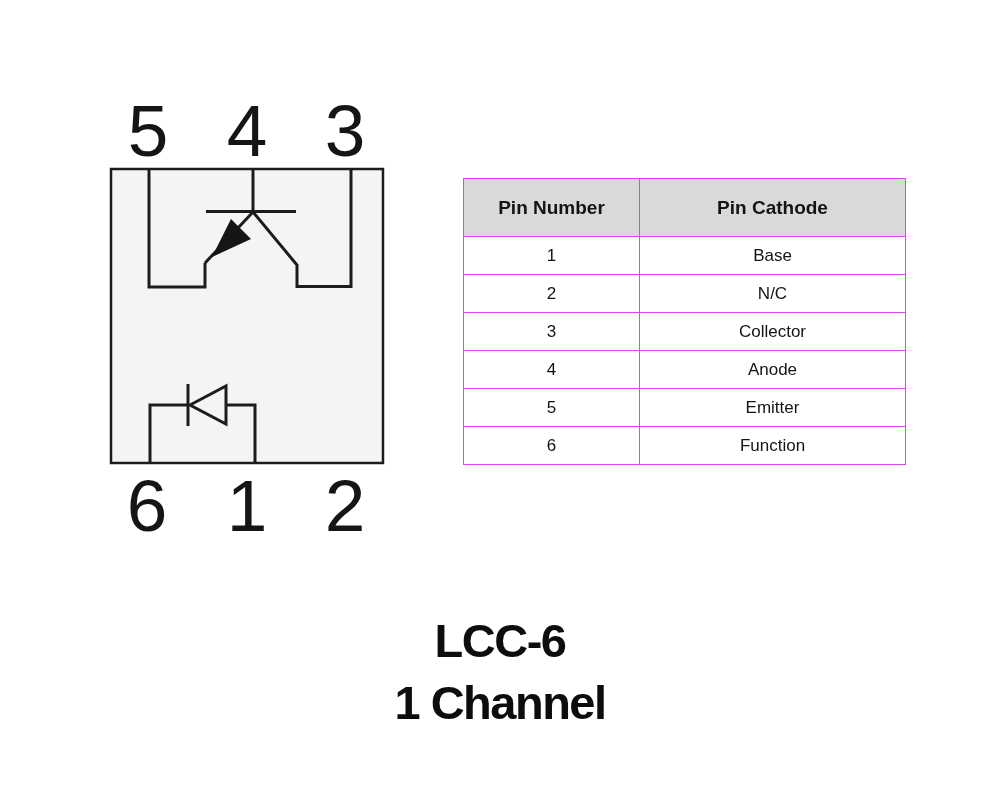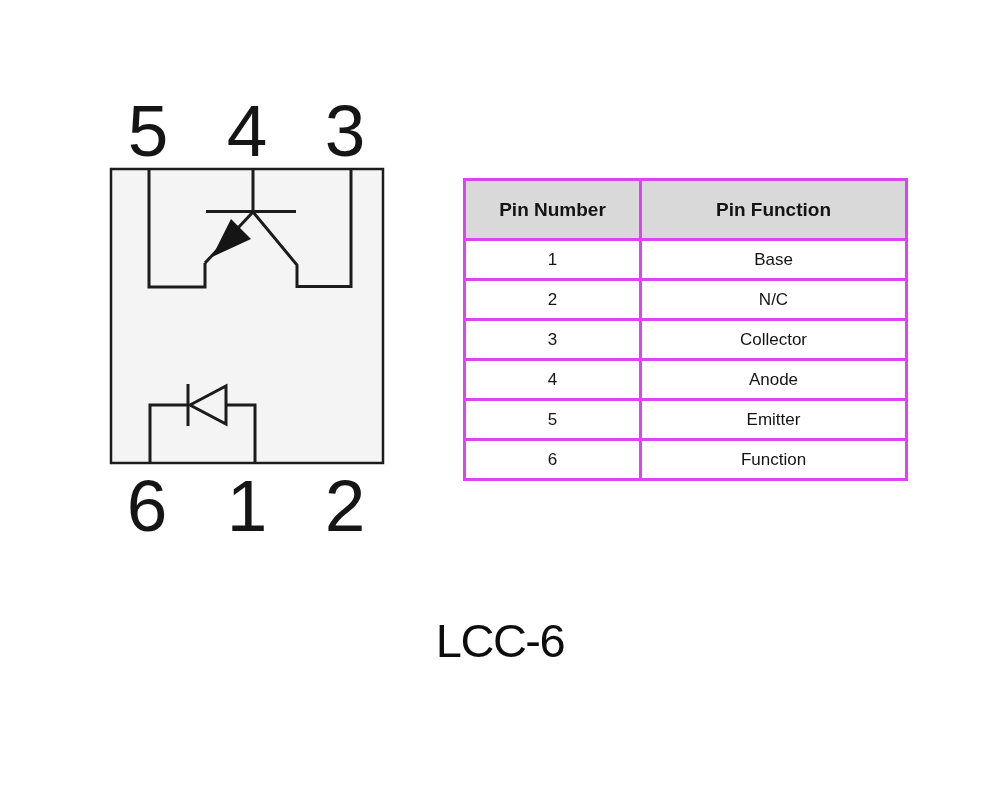--- a/index.html
+++ b/index.html
@@ -11,32 +11,32 @@
   .schematic text{
     font-family:"Liberation Sans",sans-serif;
     font-size:73px;fill:#151515;text-anchor:middle;
   }
   .pin-table-wrap{position:absolute;left:463px;top:178px;}
   table.pin-table{
     border-collapse:collapse;table-layout:fixed;width:442px;
     font-family:"Liberation Sans",sans-serif;
   }
   table.pin-table th,table.pin-table td{
-    border:3px solid #d946ef;text-align:center;vertical-align:middle;
+    border:1px solid #d946ef;text-align:center;vertical-align:middle;
     color:#141414;padding:0;
   }
   table.pin-table th{
     background:#d9d9d9;height:57px;font-size:19px;font-weight:700;
   }
   table.pin-table td{height:37px;font-size:17px;font-weight:400;}
   col.c-pin{width:176px;}
   col.c-fn{width:266px;}
   .caption{
     position:absolute;left:0;top:610px;width:1000px;text-align:center;
-    font-weight:400;font-size:47px;line-height:62px;letter-spacing:-1.5px;
+    font-weight:700;font-size:47px;line-height:62px;letter-spacing:-1.5px;
     color:#0d0d0d;
   }
 </style>
 </head>
 <body>
 
 <div class="canvas">
 
   <svg class="schematic" width="440" height="560" viewBox="0 0 440 560">
 
@@ -68,21 +68,21 @@
 
   <div class="pin-table-wrap">
     <table class="pin-table">
       <colgroup>
           <col class="c-pin">
           <col class="c-fn">
         </colgroup>
       <thead>
         <tr>
           <th>Pin Number</th>
-          <th>Pin Function</th>
+          <th>Pin Cathode</th>
         </tr>
       </thead>
       <tbody>
         <tr>
           <td>1</td>
           <td>Base</td>
         </tr>
         <tr>
           <td>2</td>
           <td>N/C</td>
@@ -102,15 +102,16 @@
         <tr>
           <td>6</td>
           <td>Function</td>
         </tr>
       </tbody>
     </table>
   </div>
 
   <div class="caption">
     <div>LCC-6</div>
+    <div>1 Channel</div>
   </div>
 
 </div>
 
 </body></html>

